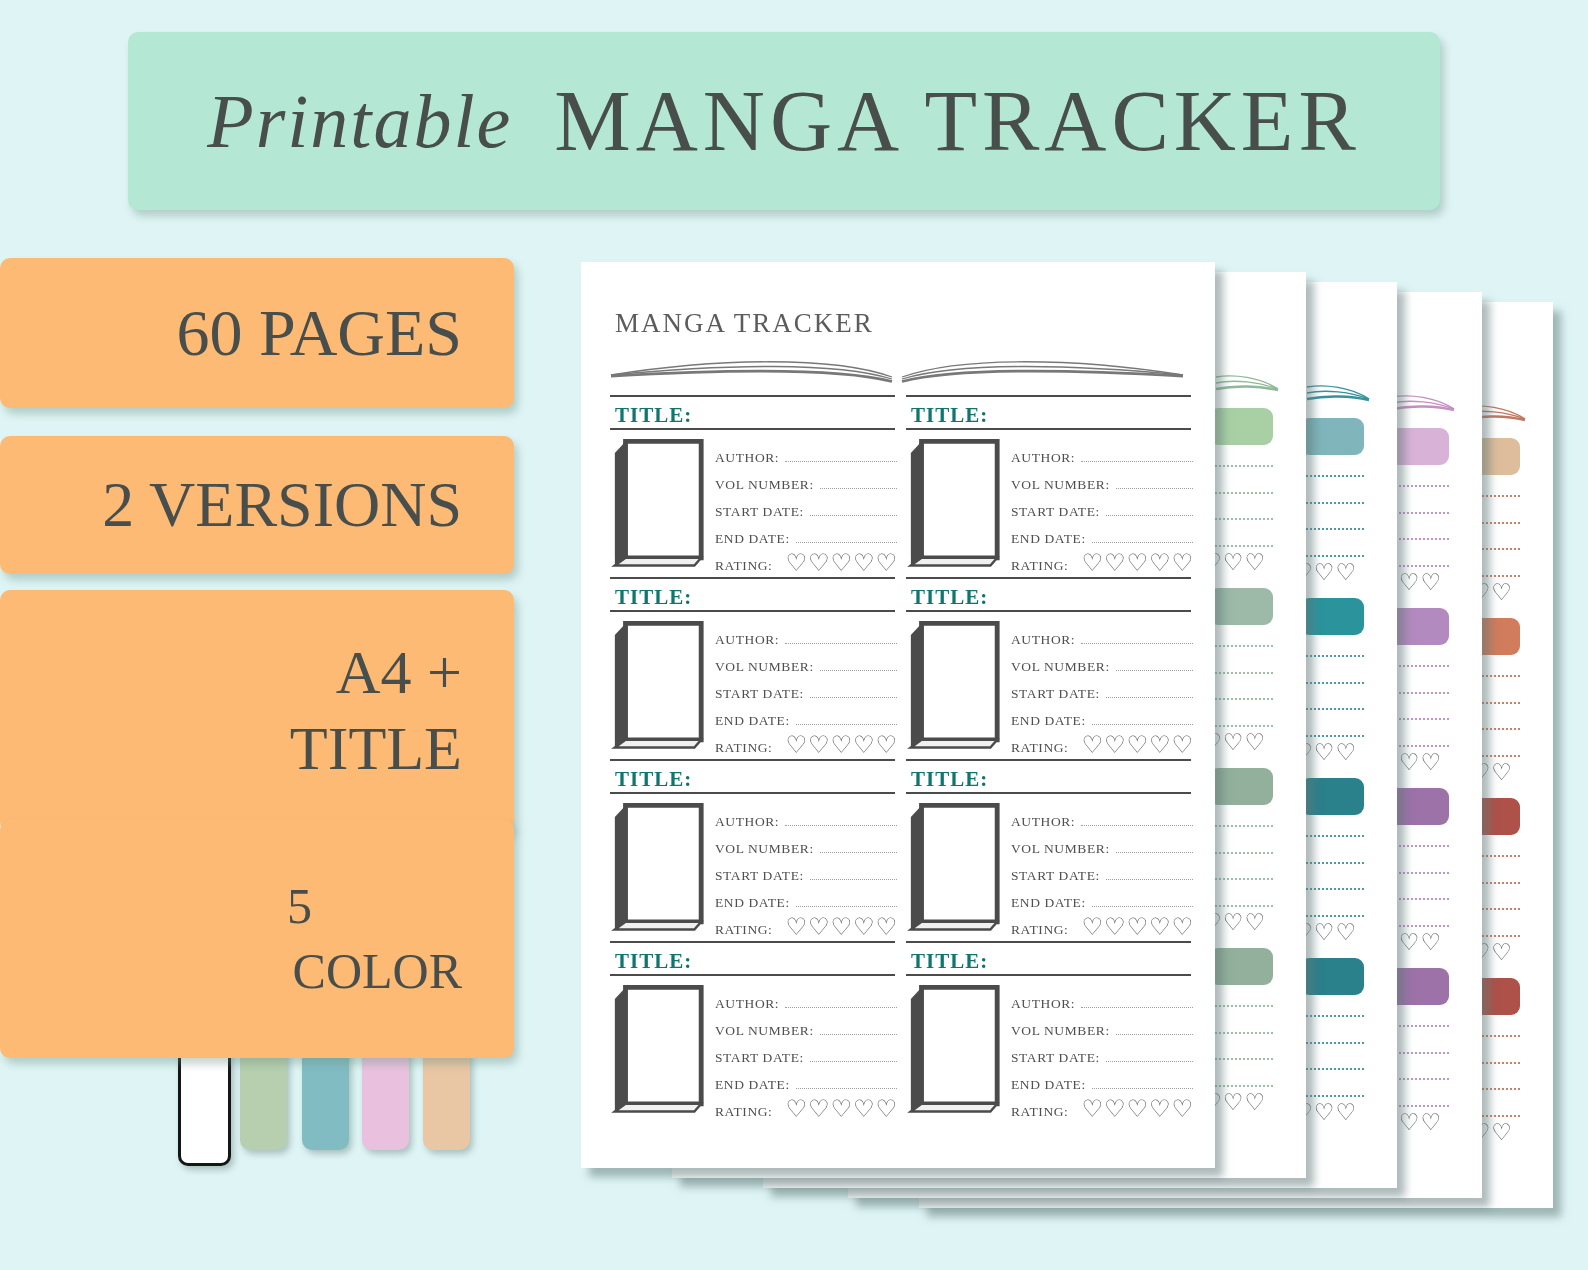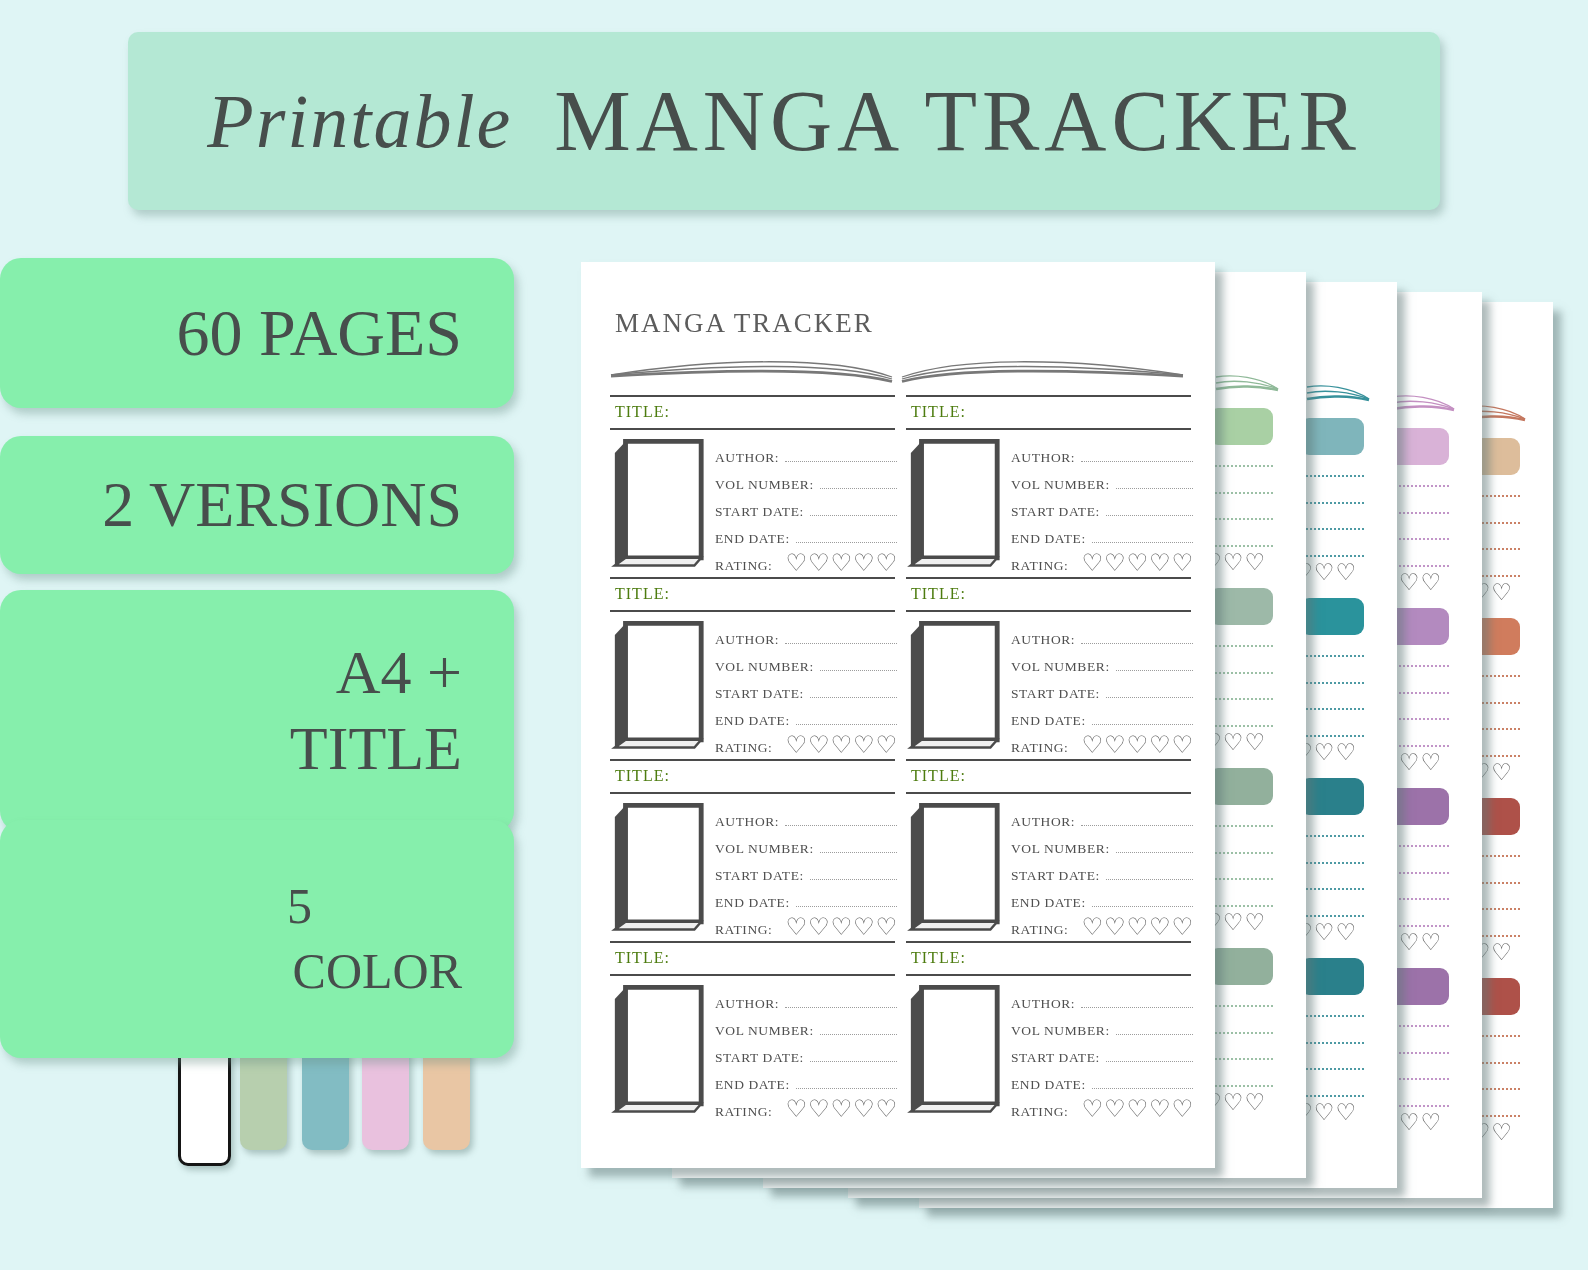--- a/index.html
+++ b/index.html
@@ -13,22 +13,22 @@
     position:absolute; left:128px; top:32px; width:1312px; height:178px;
     background:#b4e8d4; border-radius:10px;
     box-shadow:4px 6px 9px rgba(100,140,130,.38);
     display:flex; align-items:center; justify-content:center; gap:42px;
     z-index:6; color:#474e4c;
   }
   .banner .script{ font-style:italic; font-size:76px; letter-spacing:2px; }
   .banner .caps{ font-size:86px; letter-spacing:5px; font-weight:400; white-space:nowrap; }
   
   .badge{
-    position:absolute; left:0; width:462px; background:#86efac;
-    border-radius:21px; box-shadow:4px 6px 9px rgba(100,140,130,.38);
+    position:absolute; left:0; width:462px; background:#fdba74;
+    border-radius:10px; box-shadow:4px 6px 9px rgba(100,140,130,.38);
     display:flex; flex-direction:column; justify-content:center; align-items:flex-end;
     padding-right:52px; color:#474e4c; z-index:6; text-align:right;
   }
   .badge span{ display:block; }
   .badge-1{ top:258px; height:150px; font-size:66px; }
   .badge-2{ top:436px; height:138px; font-size:64px; }
   .badge-3{ top:590px; height:242px; font-size:62px; line-height:1.22; }
   .badge-4{ top:820px; height:238px; font-size:50px; line-height:1.3; }
   .badge-4 span:first-child{ margin-right:150px; }
   
@@ -59,21 +59,21 @@
   .book-swoosh{ position:absolute; left:27px; top:94px; width:578px; height:30px; color:#787878; }
   .entries-grid{
     position:absolute; left:29px; top:133px; width:581px;
     display:grid; grid-template-columns:285px 285px; column-gap:11px; grid-auto-rows:182px;
   }
   .entry{ position:relative; }
   .rule{ position:absolute; left:0; right:0; border-top:2.5px solid #4b4b4b; }
   .rule.r1{ top:0; }
   .rule.r2{ top:33px; }
   .title-lbl{
-    position:absolute; left:5px; top:8px; font-size:16px; letter-spacing:1px; color:#4d7c0f;
+    position:absolute; left:5px; top:8px; font-size:21px; letter-spacing:1px; color:#0f766e;font-weight:bold;
   }
   .entry-content{ position:absolute; left:0; right:0; top:43px; display:flex; }
   .book-icon{ flex:0 0 97px; width:97px; height:131px; }
   .fields{ flex:1; margin-left:8px; padding-top:1px; }
   .frow{ display:flex; align-items:flex-end; height:27px; }
   .frow .lbl{ font-size:13.5px; letter-spacing:.6px; color:#4f4f4f; white-space:nowrap; }
   .frow .dots{ flex:1; border-bottom:1.6px dotted #9c9c9c; margin:0 1px 4px 6px; }
   .hearts{
     font-family:"DejaVu Sans", sans-serif; font-size:24px; line-height:22px;
     color:#5c5c5c; letter-spacing:1px; margin-left:13px; white-space:nowrap;

